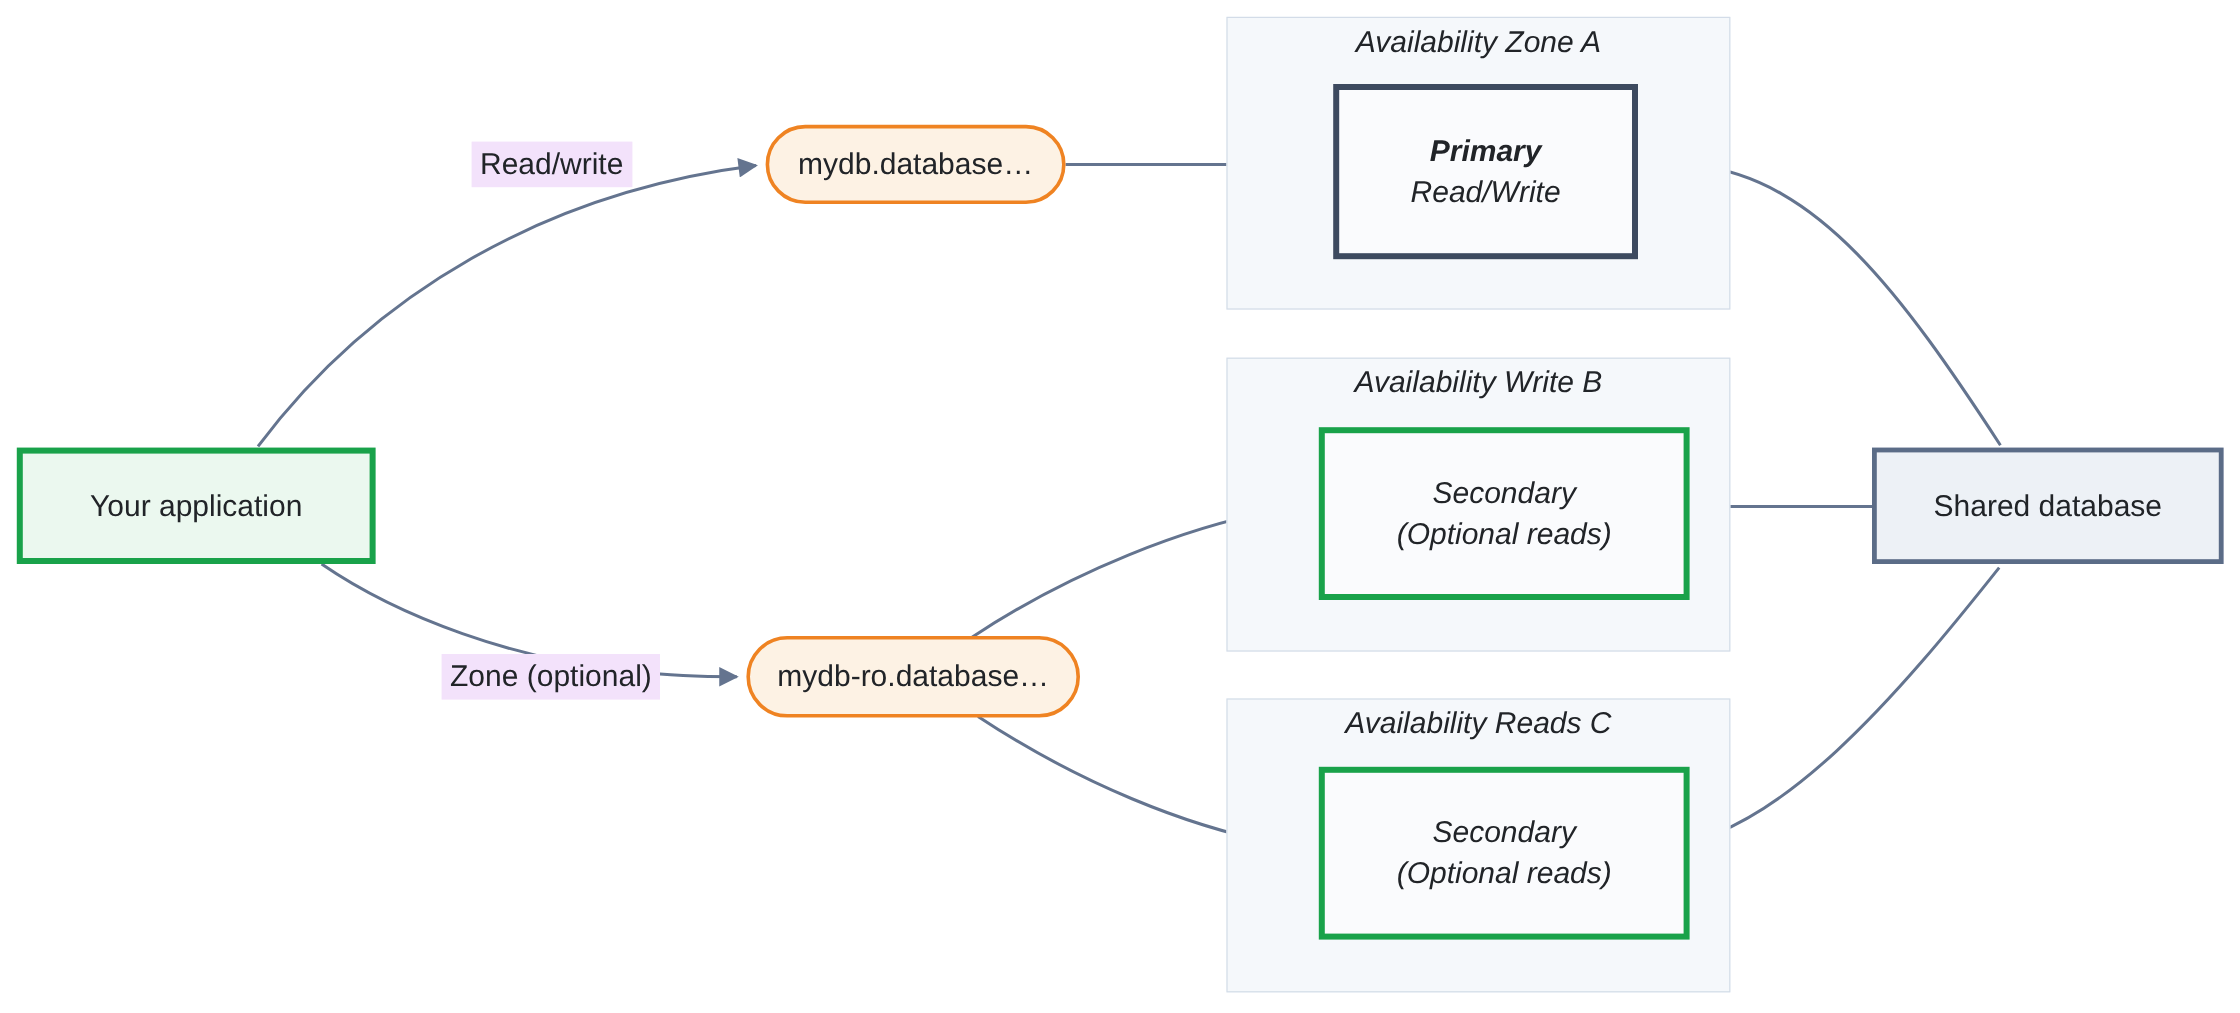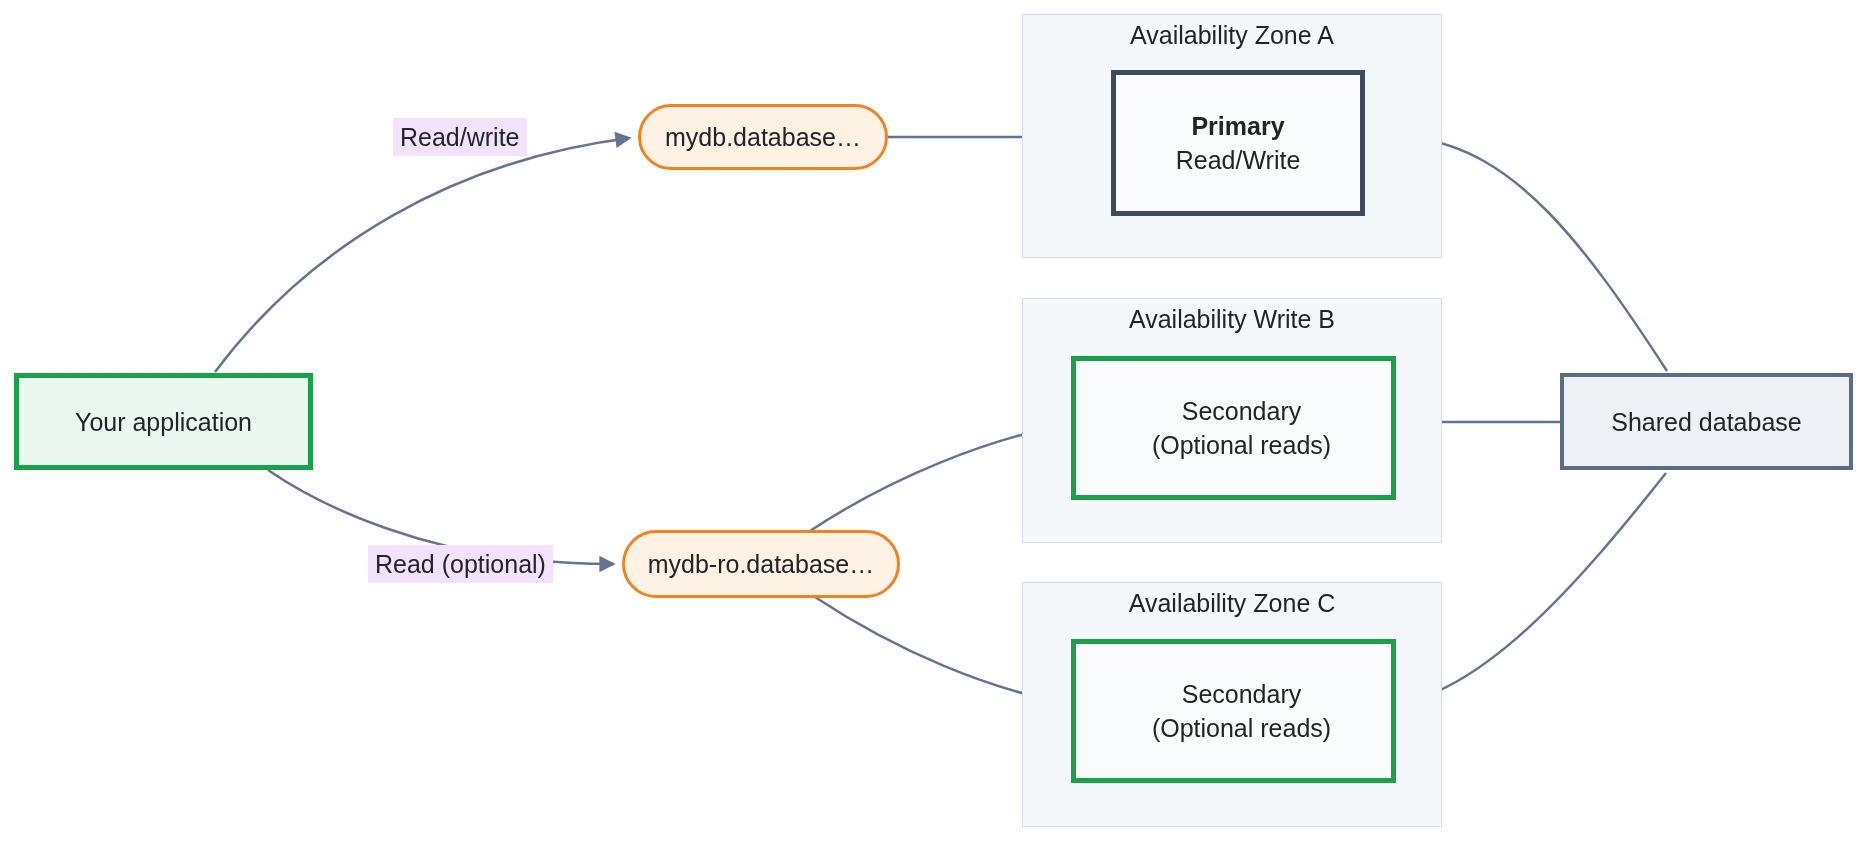--- a/index.html
+++ b/index.html
@@ -42,42 +42,42 @@
     border: 3.5px solid var(--endpoint_border, #ef8322);
     border-radius: 36px;
   }
   .pill-mydb   { left: 638px; top: 104px; width: 250px; height: 66px; }
   .pill-mydbro { left: 622px; top: 530px; width: 278px; height: 68px; }
 
   .zone {
     left: 1022px; width: 420px; height: 245px;
     background: var(--zone_fill, #f5f8fb);
     border: 1.5px solid var(--zone_border, #d3dce8);
+    font-style: italic;
   }
   .zone-a { top: 14px;  height: 244px; }
   .zone-b { top: 298px; }
   .zone-c { top: 582px; }
   .zone-title {
     position: absolute; left: 0; top: 4px; width: 100%;
     text-align: center; font-size: 25px; line-height: 32px;
   }
   .inner-node {
     position: absolute;
     display: flex; flex-direction: column; justify-content: center;
     text-align: center; font-size: 25px; line-height: 34px;
     background: var(--inner_fill, #fafbfd);
   }
   .node-primary {
     left: 88px; top: 55px; width: 244px; height: 136px;
     border: 5px solid var(--primary_border, #3d4a5f);
   }
   .node-secondary {
-    left: 48px; top: 57px; width: 299px; height: 134px;
+    left: 76px; top: 57px; width: 299px; height: 134px;
     border: 5px solid var(--green_border, #19a24a);
-    padding-left: 16px;
   }
   .zone-c .node-secondary { top: 56px; }
   .inner-node .title-bold { font-weight: bold; }
 
   .node-storage {
     left: 1560px; top: 373px; width: 293px; height: 97px;
     background: var(--storage_fill, #edf1f6);
     border: 4px solid var(--storage_border, #5b6c87);
   }
 
@@ -113,21 +113,21 @@
 
   <div class="node node-app">
     <span>Your application</span>
   </div>
 
   <div class="edge-label label-readwrite">
     <span>Read/write</span>
   </div>
 
   <div class="edge-label label-reads">
-    <span>Read (optional)</span>
+    <span>Zone (optional)</span>
   </div>
 
   <div class="pill pill-mydb">
     <span>mydb.database…</span>
   </div>
 
   <div class="pill pill-mydbro">
     <span>mydb-ro.database…</span>
   </div>
 
@@ -141,21 +141,21 @@
 
   <div class="zone zone-b">
     <div class="zone-title">Availability Write B</div>
     <div class="inner-node node-secondary">
       <span>Secondary</span>
       <span>(Optional reads)</span>
     </div>
   </div>
 
   <div class="zone zone-c">
-    <div class="zone-title">Availability Zone C</div>
+    <div class="zone-title">Availability Reads C</div>
     <div class="inner-node node-secondary">
       <span>Secondary</span>
       <span>(Optional reads)</span>
     </div>
   </div>
 
   <div class="node node-storage">
     <span>Shared database</span>
   </div>
 

